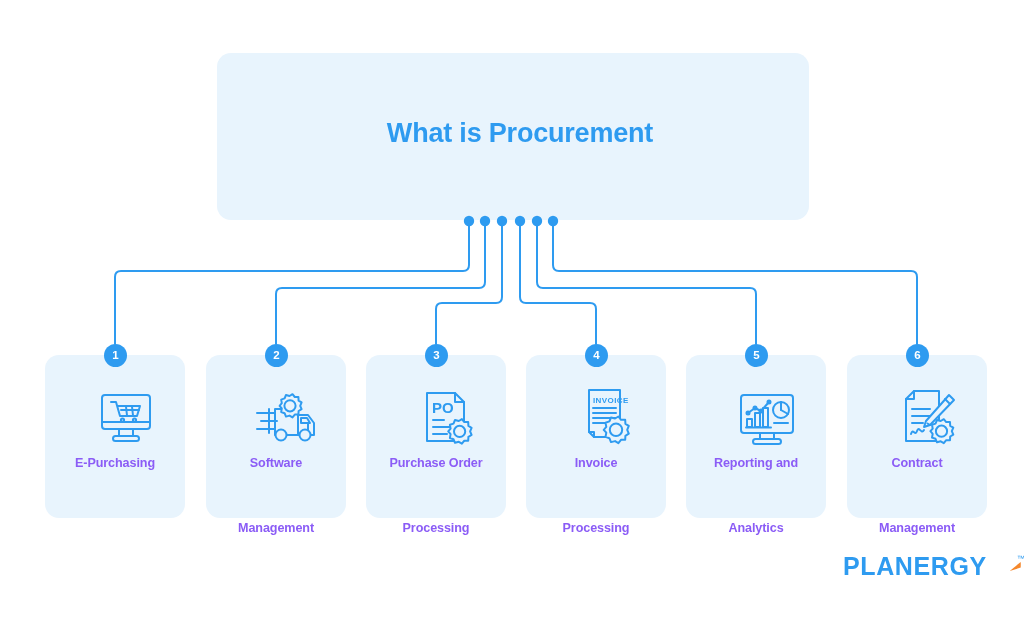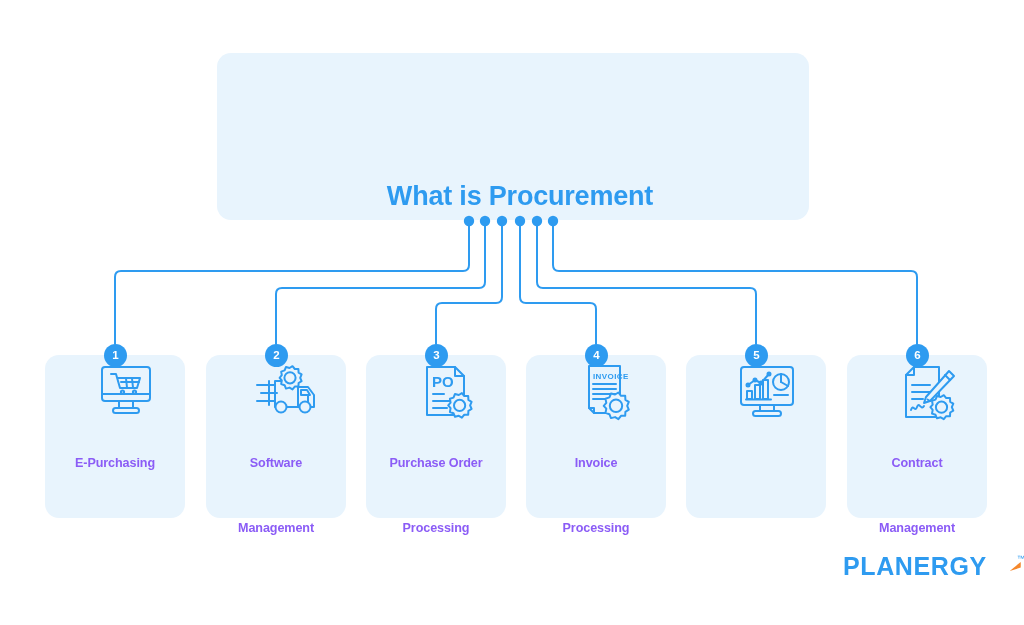--- a/index.html
+++ b/index.html
@@ -20,22 +20,22 @@
     position: absolute;
     left: 217px; top: 53px;
     width: 592px; height: 167px;
     background: #e8f4fd;
     border-radius: 14px;
   }
   .header-title {
     position: absolute;
     left: 0; top: 0; width: 100%; height: 100%;
     display: flex;
-    flex-direction: row;
-    align-items: flex-end;
+    flex-direction: column;
+    align-items: flex-start;
     justify-content: center;
     padding-bottom: 6px;
   }
   .header-title .line {
     color: #2e9bf0;
     font-size: 27px;
     font-weight: bold;
     line-height: 35px;
     letter-spacing: -0.2px;
     width: 100%;
@@ -55,25 +55,25 @@
   .card {
     position: absolute;
     top: 355px;
     width: 140px;
     height: 163px;
     background: #e8f4fd;
     border-radius: 14px;
   }
   .card-icon {
     position: absolute;
-    left: 0; top: 8px;
+    left: 0; top: 22px;
     width: 100%;
     height: 72px;
     display: flex;
-    align-items: flex-start;
+    align-items: flex-end;
     justify-content: center;
     padding-left: 22px;
   }
   .card-label {
     position: absolute;
     left: 6px; right: 6px;
     top: 100px;
     text-align: center;
     color: #8b5cf6;
     font-size: 12.6px;
@@ -285,20 +285,24 @@
         <circle cx="20" cy="17" r="1.5"></circle>
         <circle cx="26" cy="20" r="1.5"></circle>
         <circle cx="34" cy="11" r="1.5"></circle>
 
         <circle cx="46" cy="19" r="8"></circle>
         <line x1="46" y1="19" x2="46" y2="11"></line>
         <line x1="46" y1="19" x2="53" y2="23"></line>
         <line x1="39" y1="32" x2="53" y2="32"></line>
       </svg>
     </div>
+    <div class="card-label">
+      <span>Reporting and</span>
+      <span class="l2">Analytics</span>
+    </div>
   </div>
   <div class="badge" style="left:745px">5</div>
 
   <div class="card" style="left:847px">
     <div class="card-icon">
       <svg width="62" height="62" viewBox="0 0 62 62" fill="none" stroke="#2e9bf0" stroke-width="2" stroke-linecap="round" stroke-linejoin="round">
         <path d="M17,4 L9,12 L9,54 L42,54 L42,4 Z"></path>
         <path d="M17,4 L17,12 L9,12"></path>
         <line x1="15" y1="22" x2="33" y2="22"></line>
         <line x1="15" y1="29" x2="33" y2="29"></line>

